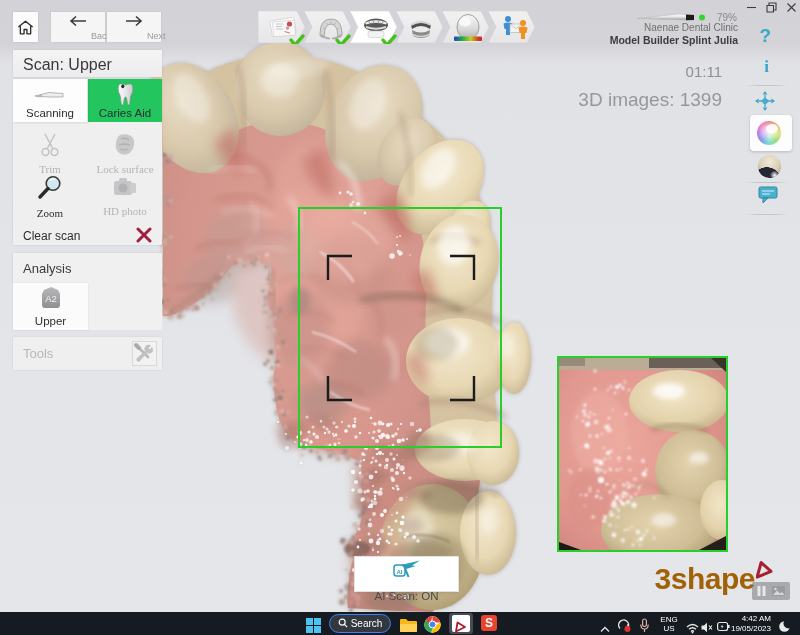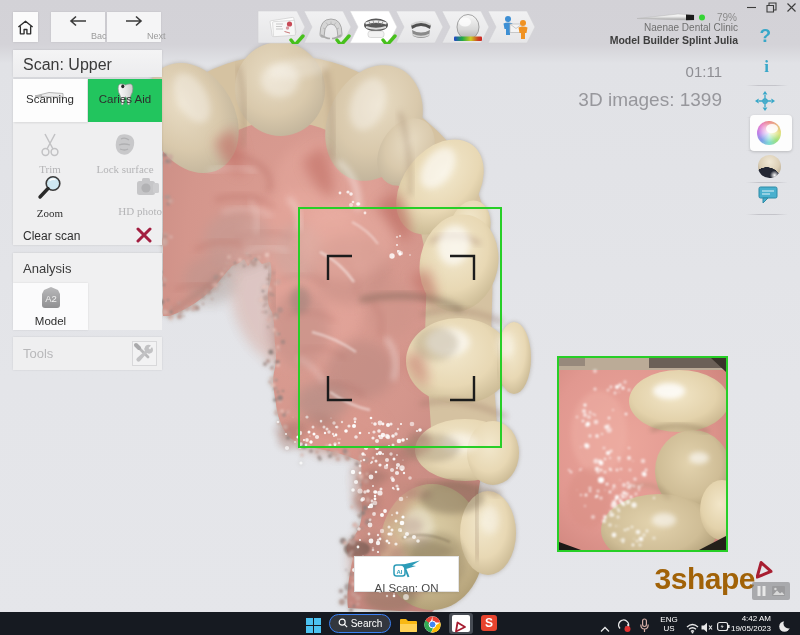--- a/index.html
+++ b/index.html
@@ -22,21 +22,21 @@
   .imgs3d  { position:absolute; top:89px; right:78px; font-size:19px; color:#97979c; }
 
   
   .lp { position:absolute; left:13px; width:149px; font-size:12px; color:#3a3a3a; }
   .lp-head { top:50px; height:27px; background:linear-gradient(#f4f4f5,#ececee); box-shadow:0 0 2px rgba(0,0,0,.12); }
   .lp-head span { position:absolute; left:10px; top:6px; font-size:16px; color:#3a3a3a; }
   .lp-tabs { top:79px; height:166px; background:#efeff0; box-shadow:0 0 2px rgba(0,0,0,.12); }
   .tab { position:absolute; top:0; width:74px; height:43px; text-align:center; }
   .tab.on  { left:0; background:#fdfdfd; box-shadow:1px 1px 2px rgba(0,0,0,.10); z-index:2; }
   .tab.off { left:75px; background:#22c55e; }
-  .tab .tlbl { position:absolute; bottom:17px; width:100%; font-size:11.5px; color:#2e2e2e;margin-top:23px; }
+  .tab .tlbl { position:absolute; bottom:3px; width:100%; font-size:11.5px; color:#2e2e2e;margin-top:23px; }
   .tgrid { position:absolute; top:43px; left:0; width:149px; height:142px; }
   .titem { position:absolute; width:74px; text-align:center;font-family:Liberation Serif, serif; }
   .titem .tlbl { font-size:11px; color:#b4b4b6; margin-top:1px; }
   .titem .tlbl.dark { color:#2e2e2e; }
   .clear-row { position:absolute; top:139px; left:0; width:149px; height:37px; }
   .clear-row span { position:absolute; left:10px; top:11px; font-size:12px; color:#2e2e2e; }
   .lp-ana { top:253px; height:30px; background:#f0f0f1; box-shadow:0 0 2px rgba(0,0,0,.12); }
   .lp-ana span { position:absolute; left:10px; top:8px; font-size:13px; color:#3a3a3a; }
   .lp-shade { top:283px; height:47px; background:#f0f0f1; }
   .shadebtn { position:absolute; left:0; top:0; width:75px; height:47px; background:#fbfbfc; box-shadow:0 0 2px rgba(0,0,0,.10); text-align:center; }
@@ -45,21 +45,21 @@
   .lp-tools span { position:absolute; left:10px; top:9px; font-size:13px; color:#b8b8ba; }
   .toolbox { position:absolute; right:5px; top:4px; width:25px; height:25px; border:1px solid #d8d8da; background:#f2f2f3; }
   .ric { position:absolute; right:18px; text-align:center; color:#38a7c8; }
 
   
   .gbox  { position:absolute; left:298px; top:207px; width:204px; height:241px; border:2px solid #27cf27; }
   .inset { position:absolute; left:557px; top:356px; width:171px; height:196px; border:2px solid #27cf27; background:#e8a198; }
 
   
   .aibtn { position:absolute; left:354px; top:556px; width:105px; height:36px; background:#fff; border:1px solid #e2e2e2; box-shadow:0 1px 2px rgba(0,0,0,.08); text-align:center; }
-  .aibtn .t { font-size:11.5px; color:#4a4a4a; margin-top:0; }
+  .aibtn .t { font-size:11.5px; color:#4a4a4a; margin-top:8px; }
 
   
   .logo3s { position:absolute; right:27px; top:561px; font-size:30px; font-weight:bold; color:#a16207; letter-spacing:-0.5px; }
   .mediabox { position:absolute; right:10px; top:582px; width:38px; height:18px; background:rgba(120,120,122,.55); border-radius:2px; display:flex; align-items:center; justify-content:space-evenly; }
 
   
   .tb { position:absolute; left:0; bottom:0; width:800px; height:23px; background:#161a21; }
   .tb-ico { position:absolute; top:2px; height:19px; }
   .search { position:absolute; left:329px; top:2px; width:62px; height:19px; background:#33373e; border:1px solid #3b82f6; border-radius:10px; color:#fff; font-size:10px; line-height:17px; text-align:center; }
   .tray { position:absolute; bottom:0; height:23px; color:#fff; }
@@ -932,21 +932,21 @@
 
     <div class="titem" style="left:0;top:52px;">
       <svg width="28" height="28" viewBox="0 0 28 28">
         <circle cx="17" cy="9.5" r="6.8" fill="#cfe8f2" stroke="#3a3a3a" stroke-width="1.6"></circle>
         <path d="M13.5 6.5 Q16 4.5 19.5 5.5" stroke="#fff" stroke-width="1.6" fill="none"></path>
         <path d="M12 14.5 L4 23" stroke="#2a2a2a" stroke-width="3.4" stroke-linecap="round"></path>
       </svg>
       <div class="tlbl dark">Zoom</div>
     </div>
 
-    <div class="titem" style="left:75px;top:52px;text-align:right;">
+    <div class="titem" style="left:75px;top:52px;">
       <svg width="28" height="26" viewBox="0 0 28 26">
         <rect x="3" y="7" width="18" height="14" rx="2.5" fill="#c6c6c8"></rect>
         <rect x="8" y="4" width="8" height="5" rx="1.5" fill="#c6c6c8"></rect>
         <circle cx="12" cy="14" r="4.6" fill="#b2b2b4"></circle>
         <rect x="19" y="9" width="6" height="10" rx="1.5" fill="#cdcdcf"></rect>
       </svg>
       <div class="tlbl">HD photo</div>
     </div>
   </div>
   <div class="clear-row">
@@ -964,21 +964,21 @@
     <svg width="22" height="24" viewBox="0 0 22 24" style="margin-top:3px;">
       <defs>
           <linearGradient id="a2g" x1="0" y1="0" x2="0" y2="1">
             <stop offset="0" stop-color="#b9b9bb"></stop>
             <stop offset="1" stop-color="#8f8f91"></stop>
           </linearGradient>
         </defs>
       <path d="M11 1 L18 4 L20 8 L20 19 Q20 22 17 22 L5 22 Q2 22 2 19 L2 8 L4 4 Z" fill="url(#a2g)"></path>
       <text x="11" y="16" font-size="9.5" fill="#f2f2f2" text-anchor="middle" font-family="Liberation Sans">A2</text>
     </svg>
-    <div class="tlbl">Model</div>
+    <div class="tlbl">Upper</div>
   </div>
 </div>
 <div class="lp lp-tools">
     <span>Tools</span>
   <div class="toolbox">
     <svg width="23" height="23" viewBox="0 0 23 23">
       <path d="M4 4 L15 15" stroke="#b9b9bb" stroke-width="2.8" stroke-linecap="round"></path>
       <path d="M3 3 L6 6" stroke="#a9a9ab" stroke-width="4" stroke-linecap="round"></path>
       <path d="M19 5 Q21 8 19 10.5 Q16.5 12.5 14 11 L7 19 Q5.5 20.5 4 19 Q2.5 17.5 4 16 L12 9 Q10.5 6.5 12.5 4 Q15 2 18 3.5 L15.5 6 L17 7.5 Z" fill="#c2c2c4"></path>
     </svg>

